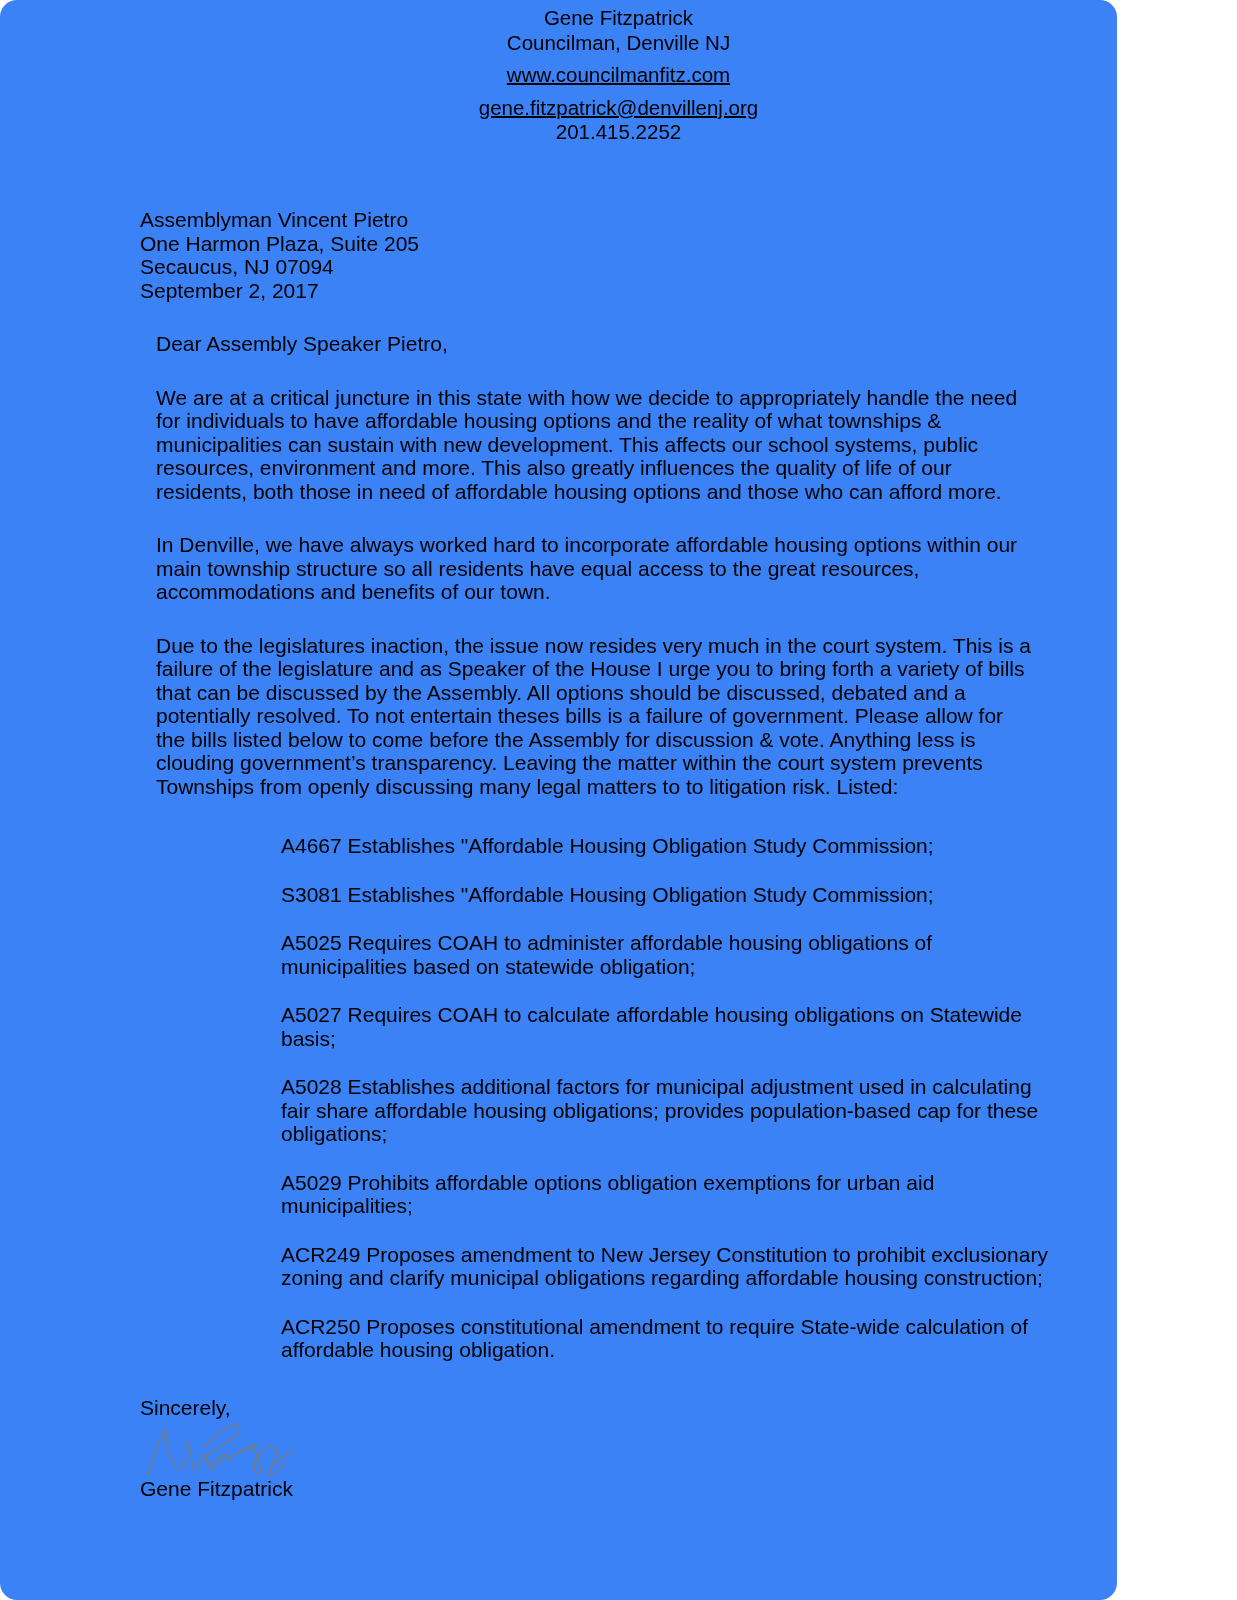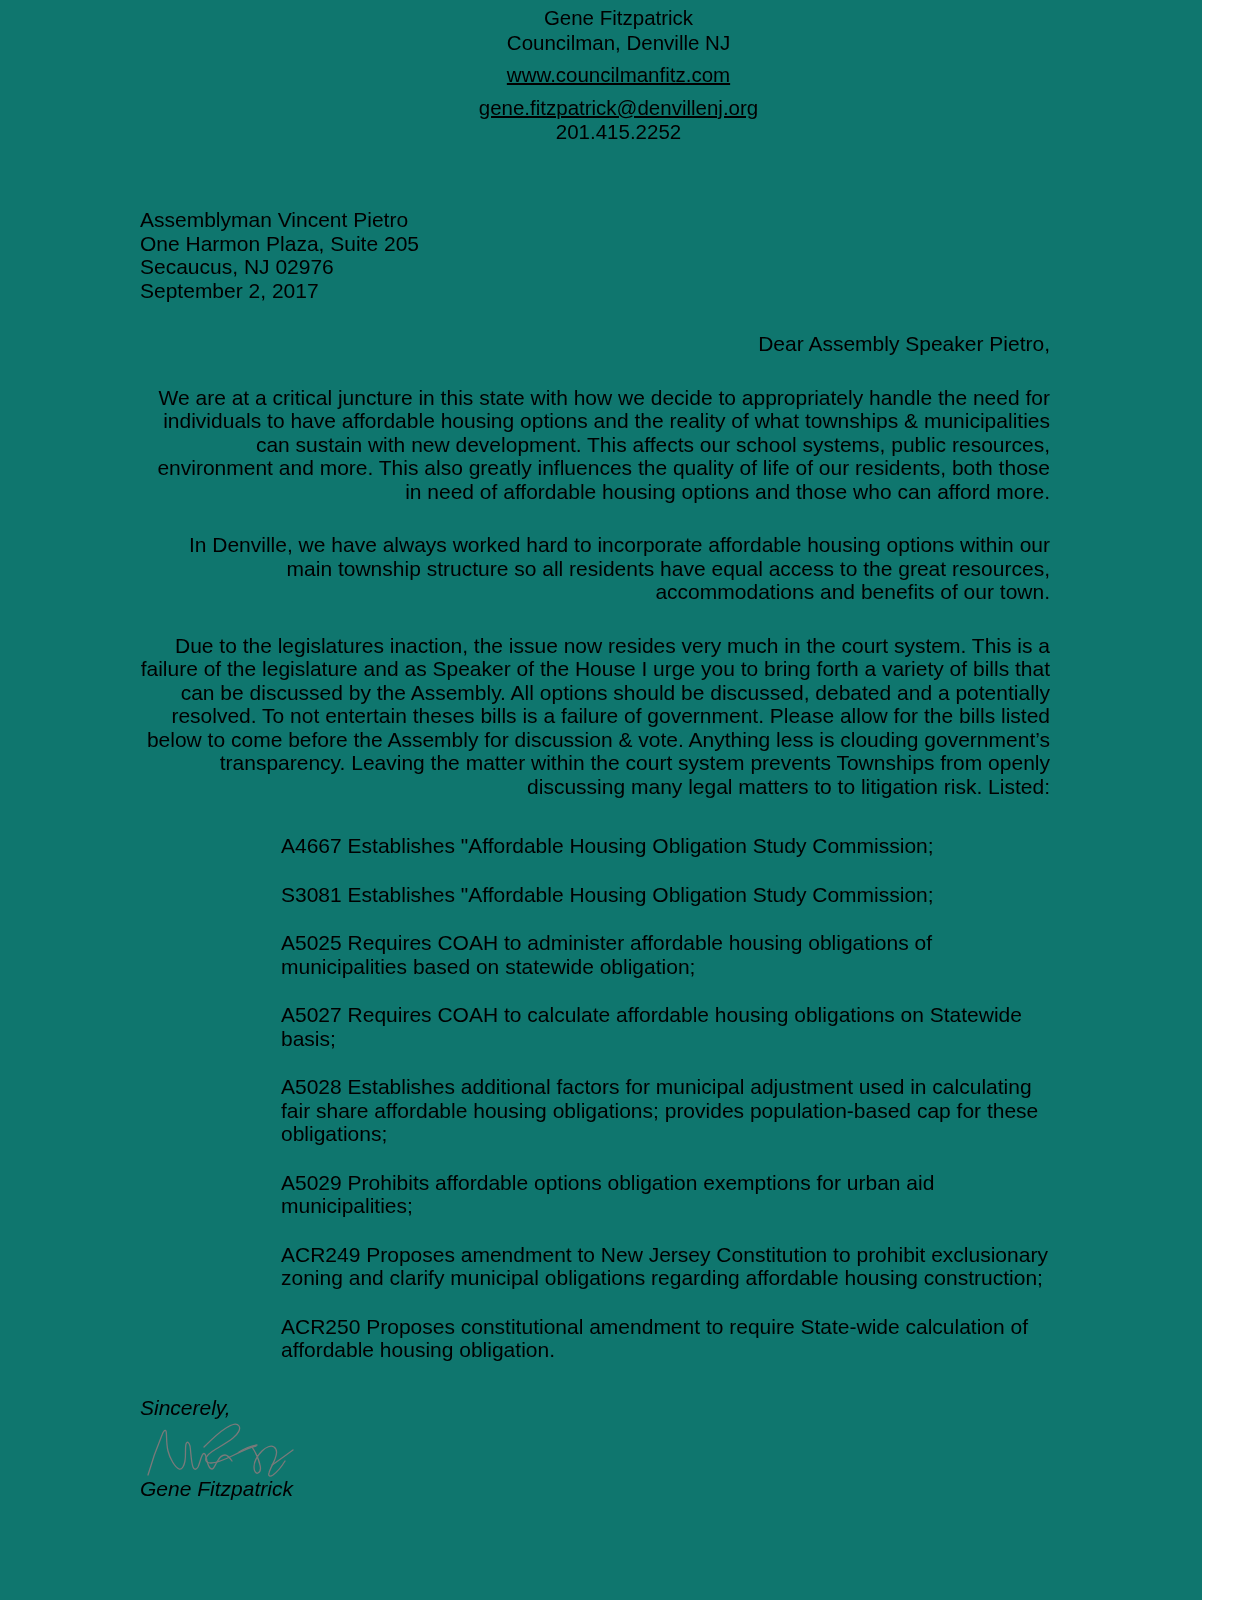--- a/index.html
+++ b/index.html
@@ -6,25 +6,26 @@
     margin: 0;
     padding: 0;
     background: #ffffff;
   }
   body {
     font-family: "Liberation Sans", sans-serif;
     color: #000000;
   }
   .page {
     position: relative;
-    width: 1202px;
+    width: 1117px;
     height: 1600px;
-    background: #0f766e;
+    background: #3b82f6;
     overflow: hidden;
     box-sizing: border-box;
+    border-radius: 17px;
   }
 
   
   .letterhead {
     position: absolute;
     left: 0;
     top: 6px;
     width: 1237px;
     text-align: center;
     font-size: 20.5px;
@@ -56,23 +57,23 @@
   .addr-block .addr-line {
     display: block;
     white-space: nowrap;
   }
 
   .salutation {
     margin-top: 39px;
   }
 
   p.para {
-    margin: 0;
+    margin: 16px;
     margin-top: 30px;
-    text-align: right;
+    text-align: left;
   }
 
   
   .bill-list {
     margin: 0;
     padding: 0;
     list-style: none;
     margin-left: 141px;
     width: 769px;
     margin-top: 36px;
@@ -82,21 +83,20 @@
     margin-bottom: 25px;
   }
   .bill-list li:last-child {
     margin-bottom: 0;
   }
 
   
   .closing {
     margin-top: 34px;
     position: relative;
-    font-style: italic;
   }
   .closing-word {
     display: block;
   }
   .signature {
     display: block;
     width: 200px;
     height: 64px;
     margin-top: -2px;
     margin-left: 4px;
@@ -122,21 +122,21 @@
     <span class="lh-line lh-link">www.councilmanfitz.com</span>
     <span class="lh-line lh-link">gene.fitzpatrick@denvillenj.org</span>
     <span class="lh-line">201.415.2252</span>
   </header>
 
   <main class="body-col">
 
     <div class="addr-block">
       <span class="addr-line">Assemblyman Vincent Pietro</span>
       <span class="addr-line">One Harmon Plaza, Suite 205</span>
-      <span class="addr-line">Secaucus, NJ 02976</span>
+      <span class="addr-line">Secaucus, NJ 07094</span>
       <span class="addr-line">September 2, 2017</span>
     </div>
 
     <p class="para salutation">Dear Assembly Speaker Pietro,</p>
 
     <p class="para">We are at a critical juncture in this state with how we decide to appropriately handle the need for individuals to have affordable housing options and the reality of what townships &amp; municipalities can sustain with new development.  This affects our school systems, public resources, environment and more.  This also greatly influences the quality of life of our residents, both those in need of affordable housing options and those who can afford more.</p>
     <p class="para">In Denville, we have always worked hard to incorporate affordable housing options within our main township structure so all residents have equal access to the great resources, accommodations and benefits of our town.</p>
     <p class="para">Due to the legislatures inaction, the issue now resides very much in the court system.  This is a failure of the legislature and as Speaker of the House I urge you to bring forth a variety of bills that can be discussed by the Assembly.  All options should be discussed, debated and a potentially resolved.  To not entertain theses bills is a failure of government.  Please allow for the bills listed below to come before the Assembly for discussion &amp; vote.  Anything less is clouding government’s transparency. Leaving the matter within the court system prevents Townships from openly discussing many legal matters to to litigation risk.  Listed:</p>
 
     <ul class="bill-list">

